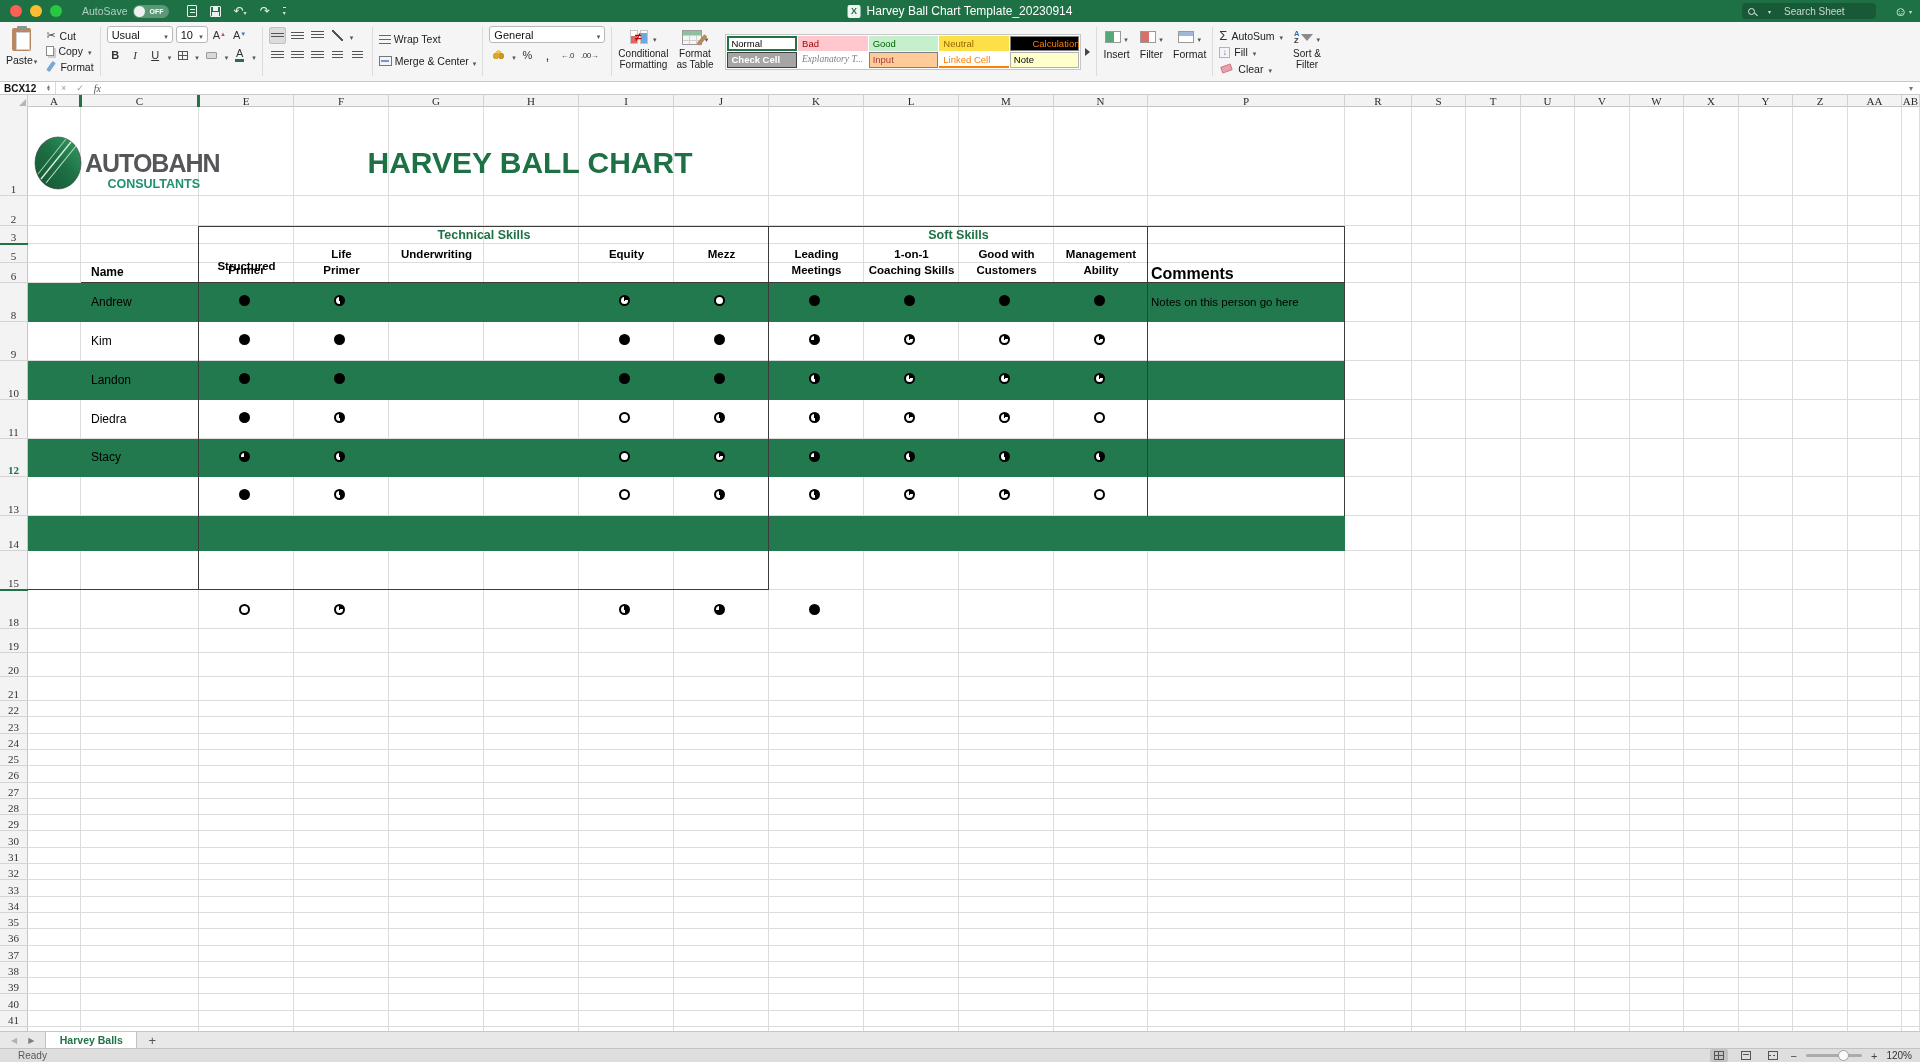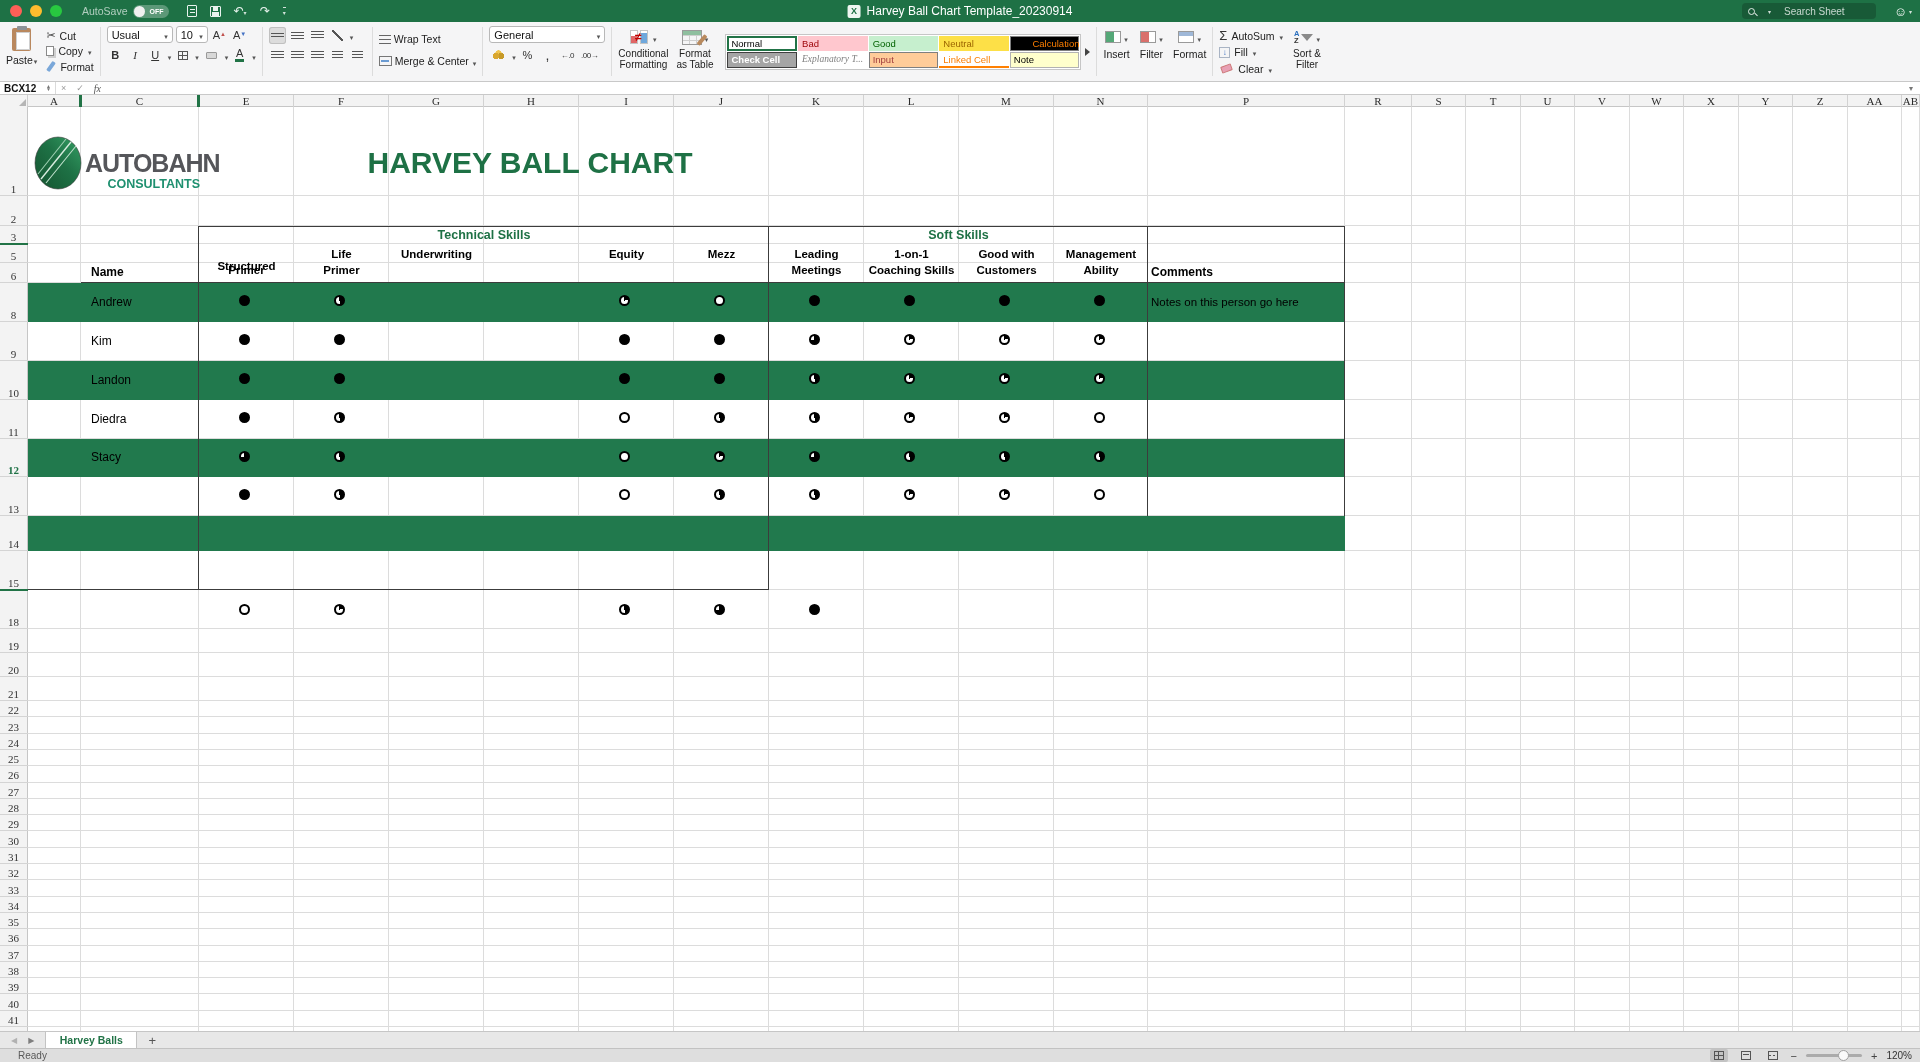--- a/index.html
+++ b/index.html
@@ -223,21 +223,21 @@
       <div style="position: absolute; left: 674px; top: 248px; width: 95px; text-align: center; font-size: 11.5px; font-weight: 700; color: rgb(0, 0, 0); white-space: nowrap;">Mezz</div>
       <div style="position: absolute; left: 769px; top: 248px; width: 95px; text-align: center; font-size: 11.5px; font-weight: 700; color: rgb(0, 0, 0); white-space: nowrap;">Leading</div>
       <div style="position: absolute; left: 769px; top: 264px; width: 95px; text-align: center; font-size: 11.5px; font-weight: 700; color: rgb(0, 0, 0); white-space: nowrap;">Meetings</div>
       <div style="position: absolute; left: 864px; top: 248px; width: 95px; text-align: center; font-size: 11.5px; font-weight: 700; color: rgb(0, 0, 0); white-space: nowrap;">1-on-1</div>
       <div style="position: absolute; left: 864px; top: 264px; width: 95px; text-align: center; font-size: 11.5px; font-weight: 700; color: rgb(0, 0, 0); white-space: nowrap;">Coaching Skills</div>
       <div style="position: absolute; left: 959px; top: 248px; width: 95px; text-align: center; font-size: 11.5px; font-weight: 700; color: rgb(0, 0, 0); white-space: nowrap;">Good with</div>
       <div style="position: absolute; left: 959px; top: 264px; width: 95px; text-align: center; font-size: 11.5px; font-weight: 700; color: rgb(0, 0, 0); white-space: nowrap;">Customers</div>
       <div style="position: absolute; left: 1054px; top: 248px; width: 94px; text-align: center; font-size: 11.5px; font-weight: 700; color: rgb(0, 0, 0); white-space: nowrap;">Management</div>
       <div style="position: absolute; left: 1054px; top: 264px; width: 94px; text-align: center; font-size: 11.5px; font-weight: 700; color: rgb(0, 0, 0); white-space: nowrap;">Ability</div>
       <div style="position: absolute; left: 91px; top: 265px; font-size: 12px; font-weight: 700; color: rgb(0, 0, 0);">Name</div>
-      <div style="position: absolute; left: 1151px; top: 265px; font-size: 12px; font-weight: 700; color: rgb(0, 0, 0);">Comments</div>
+      <div style="position: absolute; left: 1151px; top: 265px; font-size: 16px; font-weight: 700; color: rgb(0, 0, 0);">Comments</div>
       <div style="position: absolute; left: 91px; top: 294.5px; font-size: 12px; color: rgb(0, 0, 0);">Andrew</div>
       <div style="position: absolute; left: 239px; top: 295px; width: 11px; height: 11px; border: 2px solid rgb(0, 0, 0); border-radius: 50%; background: rgb(0, 0, 0);"></div>
       <div style="position: absolute; left: 334px; top: 295px; width: 11px; height: 11px; border: 2px solid rgb(0, 0, 0); border-radius: 50%; background: conic-gradient(rgb(0, 0, 0) 0deg, rgb(0, 0, 0) 50%, rgb(255, 255, 255) 50%, rgb(255, 255, 255) 100%);"></div>
       <div style="position: absolute; left: 619px; top: 295px; width: 11px; height: 11px; border: 2px solid rgb(0, 0, 0); border-radius: 50%; background: conic-gradient(rgb(0, 0, 0) 0deg, rgb(0, 0, 0) 25%, rgb(255, 255, 255) 25%, rgb(255, 255, 255) 100%);"></div>
       <div style="position: absolute; left: 714px; top: 295px; width: 11px; height: 11px; border: 2px solid rgb(0, 0, 0); border-radius: 50%; background: rgb(255, 255, 255);"></div>
       <div style="position: absolute; left: 809px; top: 295px; width: 11px; height: 11px; border: 2px solid rgb(0, 0, 0); border-radius: 50%; background: rgb(0, 0, 0);"></div>
       <div style="position: absolute; left: 904px; top: 295px; width: 11px; height: 11px; border: 2px solid rgb(0, 0, 0); border-radius: 50%; background: rgb(0, 0, 0);"></div>
       <div style="position: absolute; left: 999px; top: 295px; width: 11px; height: 11px; border: 2px solid rgb(0, 0, 0); border-radius: 50%; background: rgb(0, 0, 0);"></div>
       <div style="position: absolute; left: 1093.5px; top: 295px; width: 11px; height: 11px; border: 2px solid rgb(0, 0, 0); border-radius: 50%; background: rgb(0, 0, 0);"></div>
       <div style="position: absolute; left: 1151px; top: 295.5px; font-size: 11.5px; color: rgb(0, 0, 0); white-space: nowrap;">Notes on this person go here</div>

